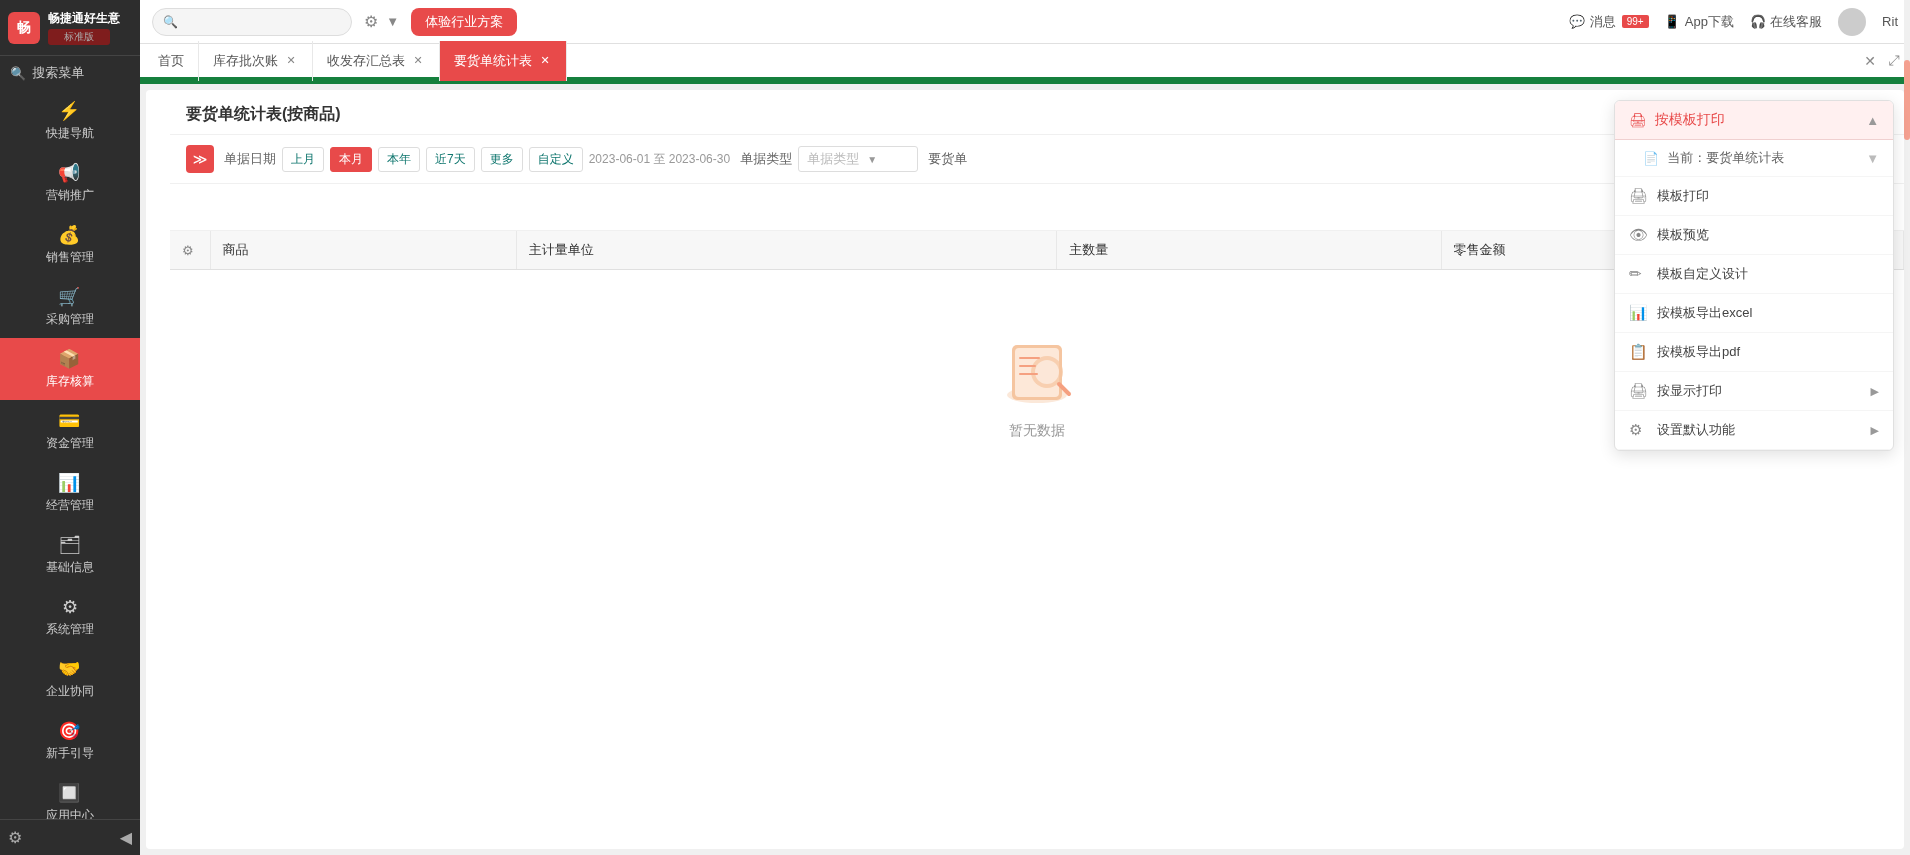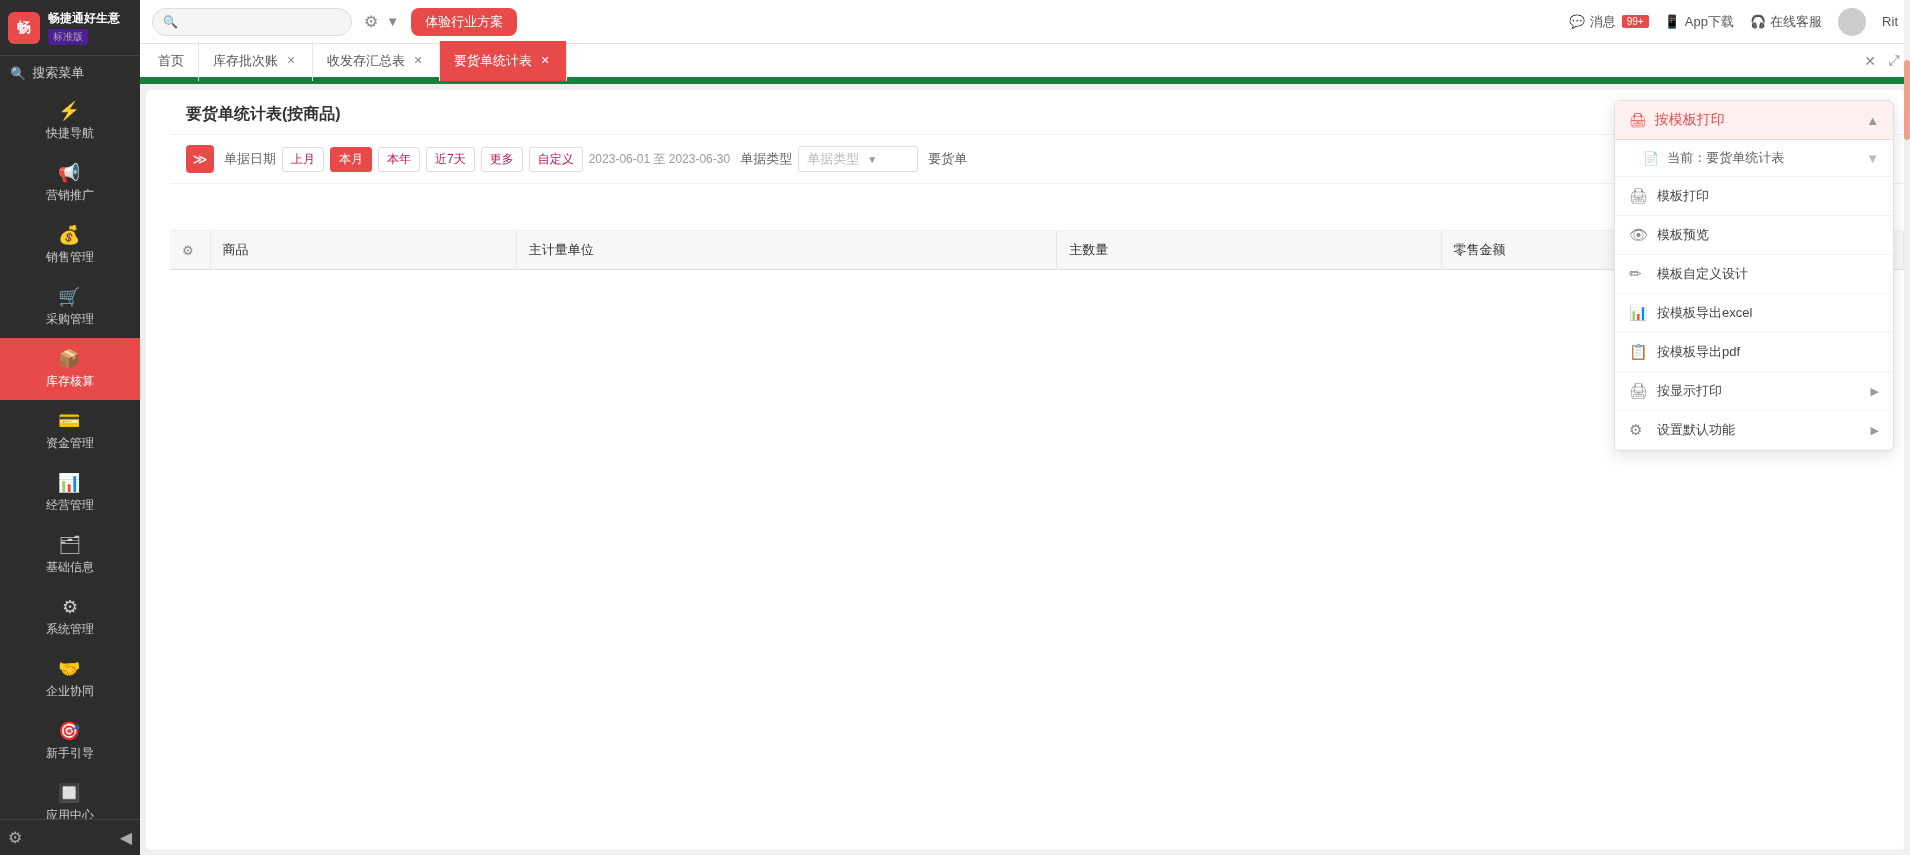--- a/index.html
+++ b/index.html
@@ -299,21 +299,21 @@
       color: #555;
     }
     .filter-label { color: #666; white-space: nowrap; }
     .date-btn {
       padding: 3px 8px;
       border: 1px solid #ddd;
       border-radius: 3px;
       cursor: pointer;
       font-size: 12px;
       background: #fff;
-      color: #be185d;
+      color: #0f766e;
     }
     .date-btn.active {
       background: #e84a4a;
       color: #fff;
       border-color: #e84a4a;
     }
     .date-range { font-size: 12px; color: #999; }
 
     .filter-select {
       display: flex;
@@ -477,21 +477,21 @@
     }
   </style>
 </head>
 <body>
 
 <div class="sidebar">
   <div class="sidebar-logo">
     <div class="logo-icon">畅</div>
     <div>
       <div style="color:#fff;font-size:12px;font-weight:bold;">畅捷通好生意</div>
-      <div style="font-size:10px;color:#aaa;background:#4c1d95;padding:1px 5px;border-radius:3px;margin-top:2px;display:inline-block;">标准版</div>
+      <div style="font-size:10px;color:#aaa;background:#7f1d1d;padding:1px 16px;border-radius:3px;margin-top:2px;display:inline-block;">标准版</div>
     </div>
   </div>
 
   <div class="sidebar-search">
     <span>🔍</span>
     <span>搜索菜单</span>
   </div>
 
   <div class="sidebar-nav">
     <div class="sidebar-item">
@@ -671,20 +671,39 @@
             <th>商品</th>
             <th>主计量单位</th>
             <th>主数量</th>
             <th>零售金额</th>
           </tr>
         </thead>
         <tbody>
         </tbody>
       </table>
 
+      <div class="empty-state">
+        <div class="empty-icon">
+          <svg width="100" height="80" viewBox="0 0 100 80">
+
+            <ellipse cx="50" cy="65" rx="30" ry="8" fill="#f5c5a0" opacity="0.4"></ellipse>
+            <rect x="25" y="15" width="50" height="55" rx="5" fill="#f5c5a0"></rect>
+            <rect x="28" y="18" width="44" height="49" rx="4" fill="#fde8d8"></rect>
+
+            <circle cx="60" cy="42" r="16" fill="#f5c5a0" opacity="0.7"></circle>
+            <circle cx="60" cy="42" r="12" fill="#fff" opacity="0.5"></circle>
+            <line x1="72" y1="54" x2="82" y2="64" stroke="#f5a080" stroke-width="4" stroke-linecap="round"></line>
+
+            <line x1="33" y1="28" x2="52" y2="28" stroke="#f5a080" stroke-width="2" stroke-linecap="round"></line>
+            <line x1="33" y1="36" x2="48" y2="36" stroke="#f5a080" stroke-width="2" stroke-linecap="round"></line>
+            <line x1="33" y1="44" x2="50" y2="44" stroke="#f5a080" stroke-width="2" stroke-linecap="round"></line>
+          </svg>
+        </div>
+        <span>暂无数据</span>
+      </div>
     </div>
   </div>
 
   <div class="dropdown-panel">
     <div class="dropdown-header">
       <div class="dropdown-header-left">
         <span>🖨</span>
         <span>按模板打印</span>
       </div>
       <span class="dropdown-header-right">▲</span>

